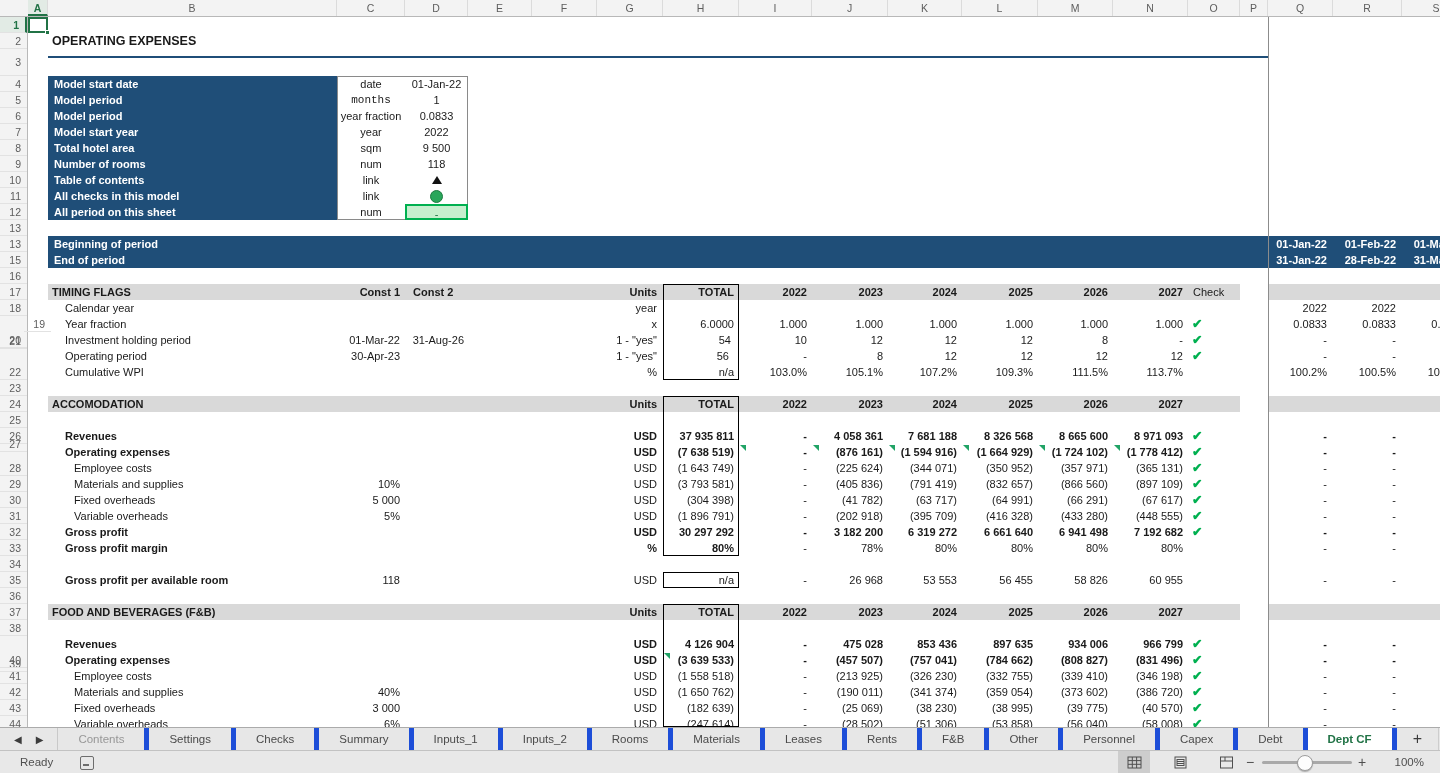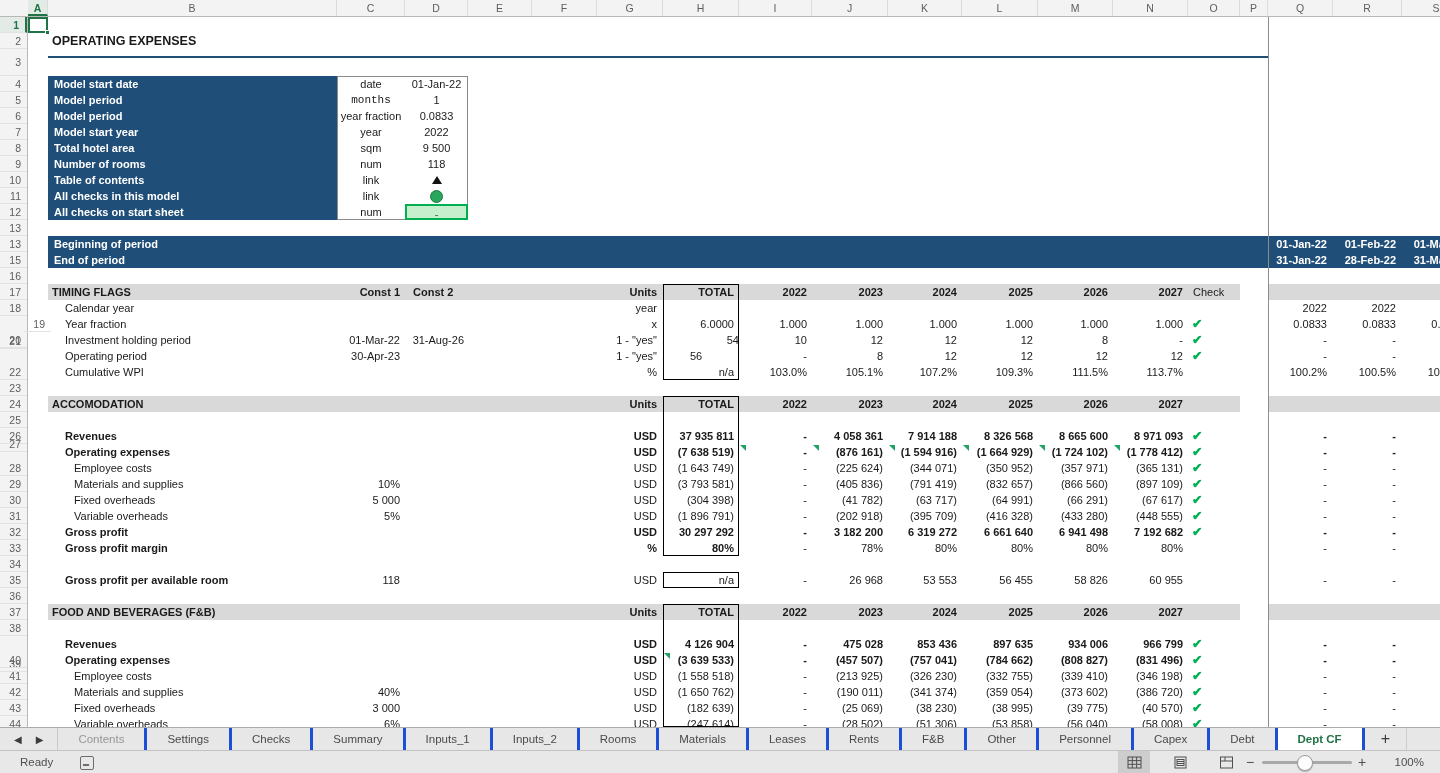--- a/index.html
+++ b/index.html
@@ -18,21 +18,21 @@
   .rowhdr{position:absolute;left:0;width:27px;font-size:10.5px;color:#5d5d5d;text-align:right;padding-right:6px;border-bottom:1px solid #E2E2E2;box-sizing:border-box;}
   .rowhdr.sel{color:#217346;font-weight:700;background:#E2EBE5;border-right:2px solid #217346;}
   .rect{position:absolute;box-sizing:border-box;pointer-events:none;}
   .tri-up{display:inline-block;width:0;height:0;border-left:5px solid transparent;border-right:5px solid transparent;border-bottom:8px solid #111;}
   .dot{display:inline-block;width:11px;height:11px;border-radius:50%;}
   .cmark{position:absolute;width:0;height:0;border-left:6px solid transparent;pointer-events:none;}
   .checkglyph{font-size:12.5px;font-weight:700;}
   #tabbar{position:absolute;left:0;top:727px;width:1440px;height:23px;background:#E7E7E7;border-top:1px solid #ABABAB;box-sizing:border-box;display:flex;align-items:stretch;font-size:11.5px;color:#4a4a4a;}
   #navarrows{display:flex;align-items:center;gap:14px;padding:0 14px;border-right:1px solid #C9C9C9;}
   #navarrows span{font-size:10px;color:#3c3c3c;cursor:default;}
-  .tab{padding:0 20px;line-height:22px;border-right:3px solid #1d4ed8;cursor:default;white-space:nowrap;}
+  .tab{padding:0 20px;line-height:22px;border-right:5px solid #1d4ed8;cursor:default;white-space:nowrap;}
   .tab.first{color:#979797;}
   .tab.active{background:#FFFFFF;color:#217346;font-weight:700;}
   #addtab{background:none;border:none;border-right:1px solid #CDCDCD;font:16px "Liberation Sans",sans-serif;color:#3c3c3c;padding:0 16px;line-height:22px;}
   #statusbar{position:absolute;left:0;top:750px;width:1440px;height:23px;background:#E8E8E8;border-top:1px solid #C2C2C2;box-sizing:border-box;font-size:11.5px;color:#4f4f4f;}
   #readylbl{position:absolute;left:20px;line-height:22px;}
   #modeicon{position:absolute;left:80px;top:5px;width:12px;height:12px;border:1.5px solid #6d6d6d;border-radius:2px;}
   #modeicon:after{content:"";position:absolute;left:2px;top:7px;width:6px;height:1.5px;background:#6d6d6d;}
   .viewbtn{position:absolute;top:0;width:32px;height:22px;display:flex;align-items:center;justify-content:center;}
   .viewbtn.sel{background:#CDCDCD;}
   .zoomglyph{position:absolute;line-height:22px;font-size:14px;color:#4f4f4f;}
@@ -66,21 +66,21 @@
       <div class="cell c" style="left: 405px; top: 140px; width: 63px; height: 16px;">9 500</div>
       <div class="cell l b" style="left: 54px; top: 156px; width: 280px; height: 16px; color: rgb(255, 255, 255);">Number of rooms</div>
       <div class="cell c" style="left: 337px; top: 156px; width: 68px; height: 16px;">num</div>
       <div class="cell c" style="left: 405px; top: 156px; width: 63px; height: 16px;">118</div>
       <div class="cell l b" style="left: 54px; top: 172px; width: 280px; height: 16px; color: rgb(255, 255, 255);">Table of contents</div>
       <div class="cell c" style="left: 337px; top: 172px; width: 68px; height: 16px;">link</div>
       <div class="cell c" style="left: 405px; top: 172px; width: 63px; height: 16px;"><span class="tri-up" style="margin-top: 4px;"></span></div>
       <div class="cell l b" style="left: 54px; top: 188px; width: 280px; height: 16px; color: rgb(255, 255, 255);">All checks in this model</div>
       <div class="cell c" style="left: 337px; top: 188px; width: 68px; height: 16px;">link</div>
       <div class="cell c" style="left: 405px; top: 188px; width: 63px; height: 16px;"><span class="dot" style="background: rgb(41, 166, 91); border: 1px solid rgb(28, 122, 64); margin-top: 2px;"></span></div>
-      <div class="cell l b" style="left: 54px; top: 204px; width: 280px; height: 16px; color: rgb(255, 255, 255);">All checks on start sheet</div>
+      <div class="cell l b" style="left: 54px; top: 204px; width: 280px; height: 16px; color: rgb(255, 255, 255);">All period on this sheet</div>
       <div class="cell c" style="left: 337px; top: 204px; width: 68px; height: 16px;">num</div>
       <div class="cell c" style="left: 405px; top: 204px; width: 63px; height: 16px; background: rgb(198, 239, 206); border: 2px solid rgb(0, 176, 80); color: rgb(30, 113, 69);">-</div>
       <div class="rect" style="left: 48px; top: 236px; width: 1392px; height: 32px; background: rgb(31, 78, 120);"></div>
       <div class="cell l b" style="left: 54px; top: 236px; width: 300px; height: 16px; color: rgb(255, 255, 255);">Beginning of period</div>
       <div class="cell r b" style="left: 1268px; top: 236px; width: 65px; height: 16px; padding-right: 6px; color: rgb(255, 255, 255);">01-Jan-22</div>
       <div class="cell r b" style="left: 1333px; top: 236px; width: 69px; height: 16px; padding-right: 6px; color: rgb(255, 255, 255);">01-Feb-22</div>
       <div class="cell r b" style="left: 1402px; top: 236px; width: 69px; height: 16px; padding-right: 6px; color: rgb(255, 255, 255);">01-Mar-22</div>
       <div class="cell l b" style="left: 54px; top: 252px; width: 300px; height: 16px; color: rgb(255, 255, 255);">End of period</div>
       <div class="cell r b" style="left: 1268px; top: 252px; width: 65px; height: 16px; padding-right: 6px; color: rgb(255, 255, 255);">31-Jan-22</div>
       <div class="cell r b" style="left: 1333px; top: 252px; width: 69px; height: 16px; padding-right: 6px; color: rgb(255, 255, 255);">28-Feb-22</div>
@@ -114,35 +114,35 @@
       <div class="cell r" style="left: 1038px; top: 316px; width: 75px; height: 16px; padding-right: 5px;">1.000</div>
       <div class="cell r" style="left: 1113px; top: 316px; width: 75px; height: 16px; padding-right: 5px;">1.000</div>
       <div class="cell l checkglyph" style="left: 1192px; top: 316px; width: 30px; height: 16px; color: rgb(0, 176, 80);">✔</div>
       <div class="cell r" style="left: 1268px; top: 316px; width: 65px; height: 16px; padding-right: 6px;">0.0833</div>
       <div class="cell r" style="left: 1333px; top: 316px; width: 69px; height: 16px; padding-right: 6px;">0.0833</div>
       <div class="cell r" style="left: 1402px; top: 316px; width: 69px; height: 16px; padding-right: 6px;">0.0833</div>
       <div class="cell l" style="left: 48px; top: 332px; width: 289px; height: 16px; padding-left: 17px;">Investment holding period</div>
       <div class="cell r" style="left: 337px; top: 332px; width: 68px; height: 16px; padding-right: 5px;">01-Mar-22</div>
       <div class="cell r" style="left: 405px; top: 332px; width: 63px; height: 16px; padding-right: 4px;">31-Aug-26</div>
       <div class="cell r" style="left: 597px; top: 332px; width: 66px; height: 16px; padding-right: 6px;">1 - "yes"</div>
-      <div class="cell r" style="left: 663px; top: 332px; width: 76px; height: 16px; padding-right: 0;">54</div>
+      <div class="cell r" style="left: 663px; top: 332px; width: 76px; height: 16px; padding-right: 8px;">54</div>
       <div class="cell r" style="left: 739px; top: 332px; width: 73px; height: 16px; padding-right: 5px;">10</div>
       <div class="cell r" style="left: 812px; top: 332px; width: 76px; height: 16px; padding-right: 5px;">12</div>
       <div class="cell r" style="left: 888px; top: 332px; width: 74px; height: 16px; padding-right: 5px;">12</div>
       <div class="cell r" style="left: 962px; top: 332px; width: 76px; height: 16px; padding-right: 5px;">12</div>
       <div class="cell r" style="left: 1038px; top: 332px; width: 75px; height: 16px; padding-right: 5px;">8</div>
       <div class="cell r" style="left: 1113px; top: 332px; width: 75px; height: 16px; padding-right: 5px;">-</div>
       <div class="cell l checkglyph" style="left: 1192px; top: 332px; width: 30px; height: 16px; color: rgb(0, 176, 80);">✔</div>
       <div class="cell r" style="left: 1268px; top: 332px; width: 65px; height: 16px; padding-right: 6px;">-</div>
       <div class="cell r" style="left: 1333px; top: 332px; width: 69px; height: 16px; padding-right: 6px;">-</div>
       <div class="cell r" style="left: 1402px; top: 332px; width: 69px; height: 16px; padding-right: 6px;">-</div>
       <div class="cell l" style="left: 48px; top: 348px; width: 289px; height: 16px; padding-left: 17px;">Operating period</div>
       <div class="cell r" style="left: 337px; top: 348px; width: 68px; height: 16px; padding-right: 5px;">30-Apr-23</div>
       <div class="cell r" style="left: 597px; top: 348px; width: 66px; height: 16px; padding-right: 6px;">1 - "yes"</div>
-      <div class="cell r" style="left: 663px; top: 348px; width: 76px; height: 16px; padding-right: 10px; text-align: center;">56</div>
+      <div class="cell r" style="left: 663px; top: 348px; width: 76px; height: 16px; padding-right: 10px;">56</div>
       <div class="cell r" style="left: 739px; top: 348px; width: 73px; height: 16px; padding-right: 5px;">-</div>
       <div class="cell r" style="left: 812px; top: 348px; width: 76px; height: 16px; padding-right: 5px;">8</div>
       <div class="cell r" style="left: 888px; top: 348px; width: 74px; height: 16px; padding-right: 5px;">12</div>
       <div class="cell r" style="left: 962px; top: 348px; width: 76px; height: 16px; padding-right: 5px;">12</div>
       <div class="cell r" style="left: 1038px; top: 348px; width: 75px; height: 16px; padding-right: 5px;">12</div>
       <div class="cell r" style="left: 1113px; top: 348px; width: 75px; height: 16px; padding-right: 5px;">12</div>
       <div class="cell l checkglyph" style="left: 1192px; top: 348px; width: 30px; height: 16px; color: rgb(0, 176, 80);">✔</div>
       <div class="cell r" style="left: 1268px; top: 348px; width: 65px; height: 16px; padding-right: 6px;">-</div>
       <div class="cell r" style="left: 1333px; top: 348px; width: 69px; height: 16px; padding-right: 6px;">-</div>
       <div class="cell r" style="left: 1402px; top: 348px; width: 69px; height: 16px; padding-right: 6px;">-</div>
@@ -168,21 +168,21 @@
       <div class="cell r b" style="left: 812px; top: 396px; width: 76px; height: 16px; padding-right: 5px;">2023</div>
       <div class="cell r b" style="left: 888px; top: 396px; width: 74px; height: 16px; padding-right: 5px;">2024</div>
       <div class="cell r b" style="left: 962px; top: 396px; width: 76px; height: 16px; padding-right: 5px;">2025</div>
       <div class="cell r b" style="left: 1038px; top: 396px; width: 75px; height: 16px; padding-right: 5px;">2026</div>
       <div class="cell r b" style="left: 1113px; top: 396px; width: 75px; height: 16px; padding-right: 5px;">2027</div>
       <div class="cell l b" style="left: 48px; top: 428px; width: 289px; height: 16px; padding-left: 17px;">Revenues</div>
       <div class="cell r b" style="left: 597px; top: 428px; width: 66px; height: 16px; padding-right: 6px;">USD</div>
       <div class="cell r b" style="left: 663px; top: 428px; width: 76px; height: 16px; padding-right: 5px;">37 935 811</div>
       <div class="cell r b" style="left: 739px; top: 428px; width: 73px; height: 16px; padding-right: 5px;">-</div>
       <div class="cell r b" style="left: 812px; top: 428px; width: 76px; height: 16px; padding-right: 5px;">4 058 361</div>
-      <div class="cell r b" style="left: 888px; top: 428px; width: 74px; height: 16px; padding-right: 5px;">7 914 188</div>
+      <div class="cell r b" style="left: 888px; top: 428px; width: 74px; height: 16px; padding-right: 5px;">7 681 188</div>
       <div class="cell r b" style="left: 962px; top: 428px; width: 76px; height: 16px; padding-right: 5px;">8 326 568</div>
       <div class="cell r b" style="left: 1038px; top: 428px; width: 75px; height: 16px; padding-right: 5px;">8 665 600</div>
       <div class="cell r b" style="left: 1113px; top: 428px; width: 75px; height: 16px; padding-right: 5px;">8 971 093</div>
       <div class="cell l checkglyph" style="left: 1192px; top: 428px; width: 30px; height: 16px; color: rgb(0, 176, 80);">✔</div>
       <div class="cell r b" style="left: 1268px; top: 428px; width: 65px; height: 16px; padding-right: 6px;">-</div>
       <div class="cell r b" style="left: 1333px; top: 428px; width: 69px; height: 16px; padding-right: 6px;">-</div>
       <div class="cell l b" style="left: 48px; top: 444px; width: 289px; height: 16px; padding-left: 17px;">Operating expenses</div>
       <div class="cell r b" style="left: 597px; top: 444px; width: 66px; height: 16px; padding-right: 6px;">USD</div>
       <div class="cell r b" style="left: 663px; top: 444px; width: 76px; height: 16px; padding-right: 5px;">(7 638 519)</div>
       <div class="cell r b" style="left: 739px; top: 444px; width: 73px; height: 16px; padding-right: 5px;">-</div>

